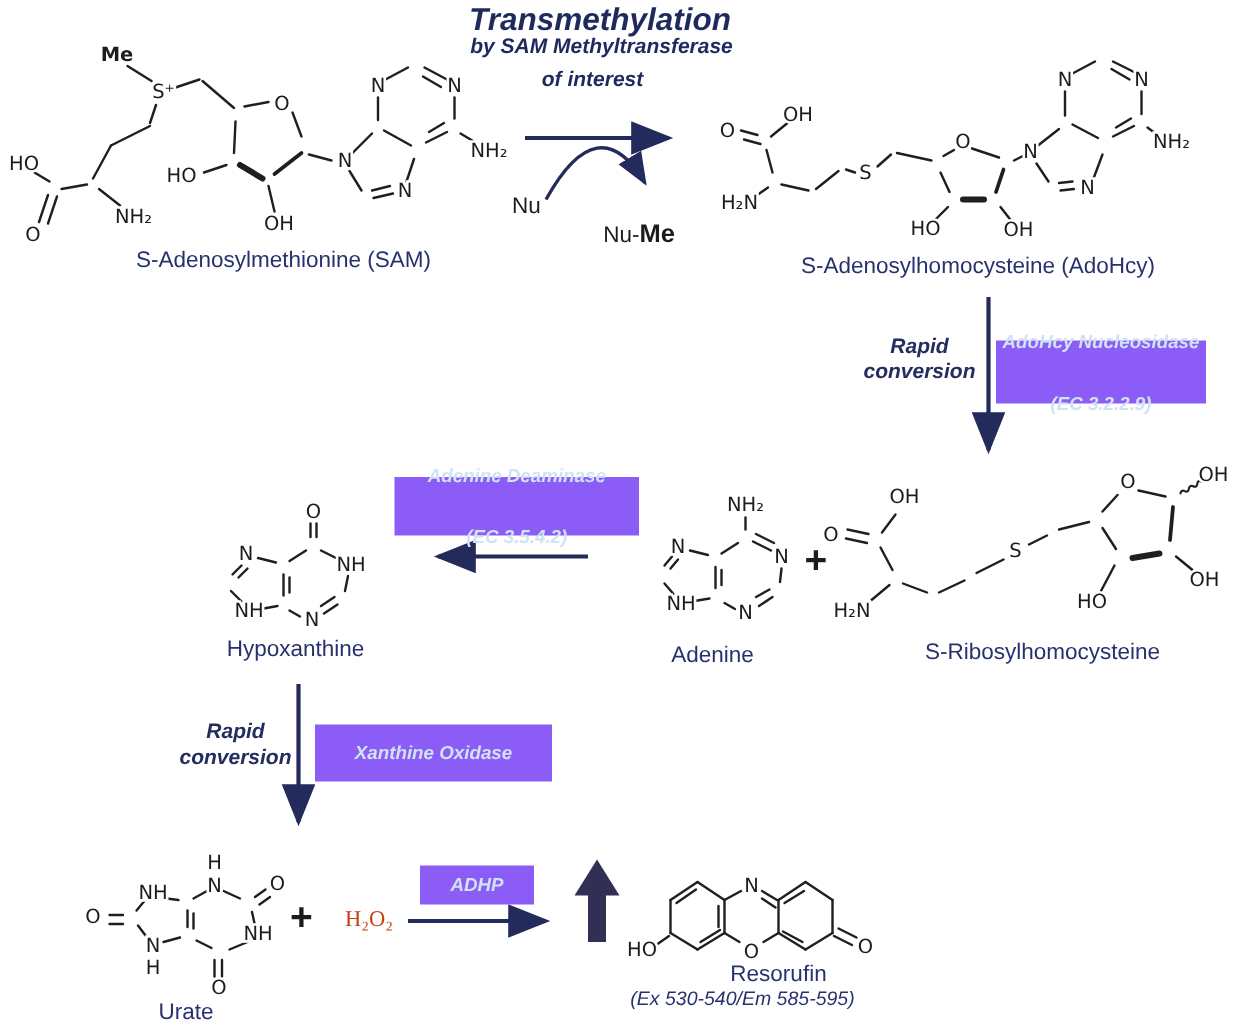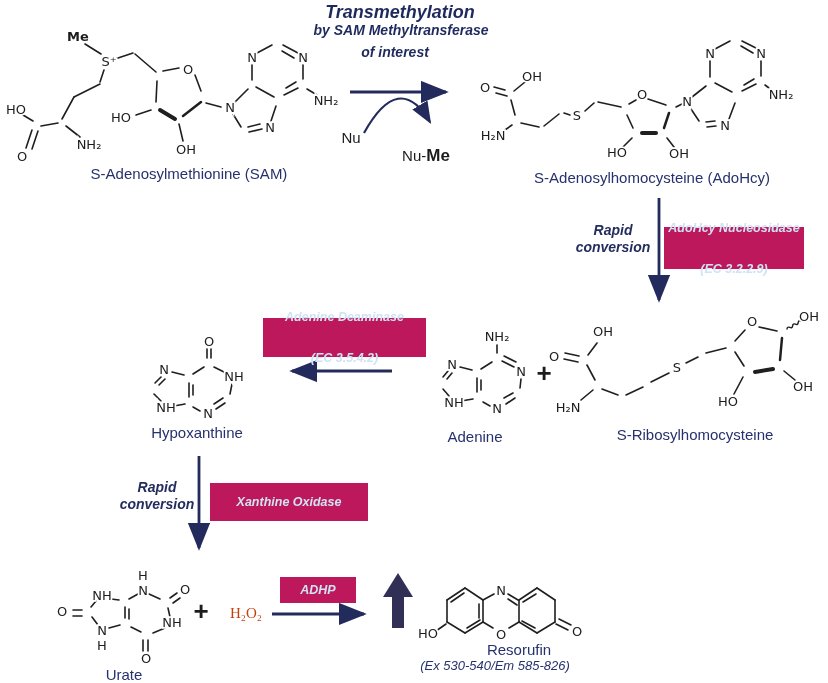--- a/index.html
+++ b/index.html
@@ -1,26 +1,26 @@
 <!DOCTYPE html>
 <html><head>
 <meta charset="utf-8">
 <style>
   html,body{margin:0;padding:0;background:#fff;}
   .canvas{position:relative;width:828px;height:683px;background:#fff;overflow:hidden;
           font-family:"Liberation Sans",sans-serif;}
   .abs{position:absolute;}
   .ctr{transform:translateX(-50%);white-space:nowrap;}
-  .title-main{font-size:18px;font-style:italic;font-weight:bold;color:#1e2a5e;}
+  .title-main{font-size:21px;font-style:italic;font-weight:bold;color:#1e2a5e;}
   .title-sub{font-size:14px;font-style:italic;font-weight:bold;color:#1e2a5e;}
   .mol-label{font-size:15px;color:#26316e;}
   .mol-label-sub{font-size:13px;font-style:italic;color:#26316e;}
   .rapid{font-size:14px;font-style:italic;font-weight:bold;color:#232d5e;
          text-align:center;line-height:17px;width:90px;}
-  .enzyme-box{background:#be185d;color:#cfe3f5;font-size:12.5px;font-style:italic;
+  .enzyme-box{background:#8b5cf6;color:#cfe3f5;font-size:12.5px;font-style:italic;
               font-weight:bold;text-align:center;display:flex;flex-direction:column;
               justify-content:center;line-height:16px;gap:25px;}
   .plus{font-size:26px;font-weight:bold;color:#1c1c1c;}
   .h2o2{font-size:15px;color:#c2410c;font-family:Liberation Serif, serif;}
   .nu{font-size:15px;color:#1c1c1c;}
   .nume{font-size:15px;color:#1c1c1c;}
   .nume b{font-size:17px;}
   svg.mol{position:absolute;overflow:visible;}
   svg.mol line, svg.mol path{stroke:#1f1f1f;fill:none;stroke-linecap:round;}
   svg.mol text{font-family:"DejaVu Sans",sans-serif;font-size:13px;fill:#1c1c1c;
@@ -282,21 +282,21 @@
   <div class="abs ctr nu" style="left:351px;top:129px;">Nu</div>
   <div class="abs ctr nume" style="left:426px;top:146px;"><span>Nu-</span><b>Me</b></div>
 
   <div class="abs ctr mol-label" style="left:189px;top:165px;">S-Adenosylmethionine (SAM)</div>
   <div class="abs ctr mol-label" style="left:652px;top:169px;">S-Adenosylhomocysteine (AdoHcy)</div>
   <div class="abs ctr mol-label" style="left:197px;top:424px;">Hypoxanthine</div>
   <div class="abs ctr mol-label" style="left:475px;top:428px;">Adenine</div>
   <div class="abs ctr mol-label" style="left:695px;top:426px;">S-Ribosylhomocysteine</div>
   <div class="abs ctr mol-label" style="left:124px;top:666px;">Urate</div>
   <div class="abs ctr mol-label" style="left:500px;top:641px;margin-left:19px;">Resorufin</div>
-  <div class="abs ctr mol-label-sub" style="left:495px;top:658px;">(Ex 530-540/Em 585-826)</div>
+  <div class="abs ctr mol-label-sub" style="left:495px;top:658px;">(Ex 530-540/Em 585-595)</div>
 
   <div class="abs rapid" style="left:568px;top:222px;">
     <div>Rapid</div>
     <div>conversion</div>
   </div>
   <div class="abs rapid" style="left:112px;top:479px;">
     <div>Rapid</div>
     <div>conversion</div>
   </div>
 

